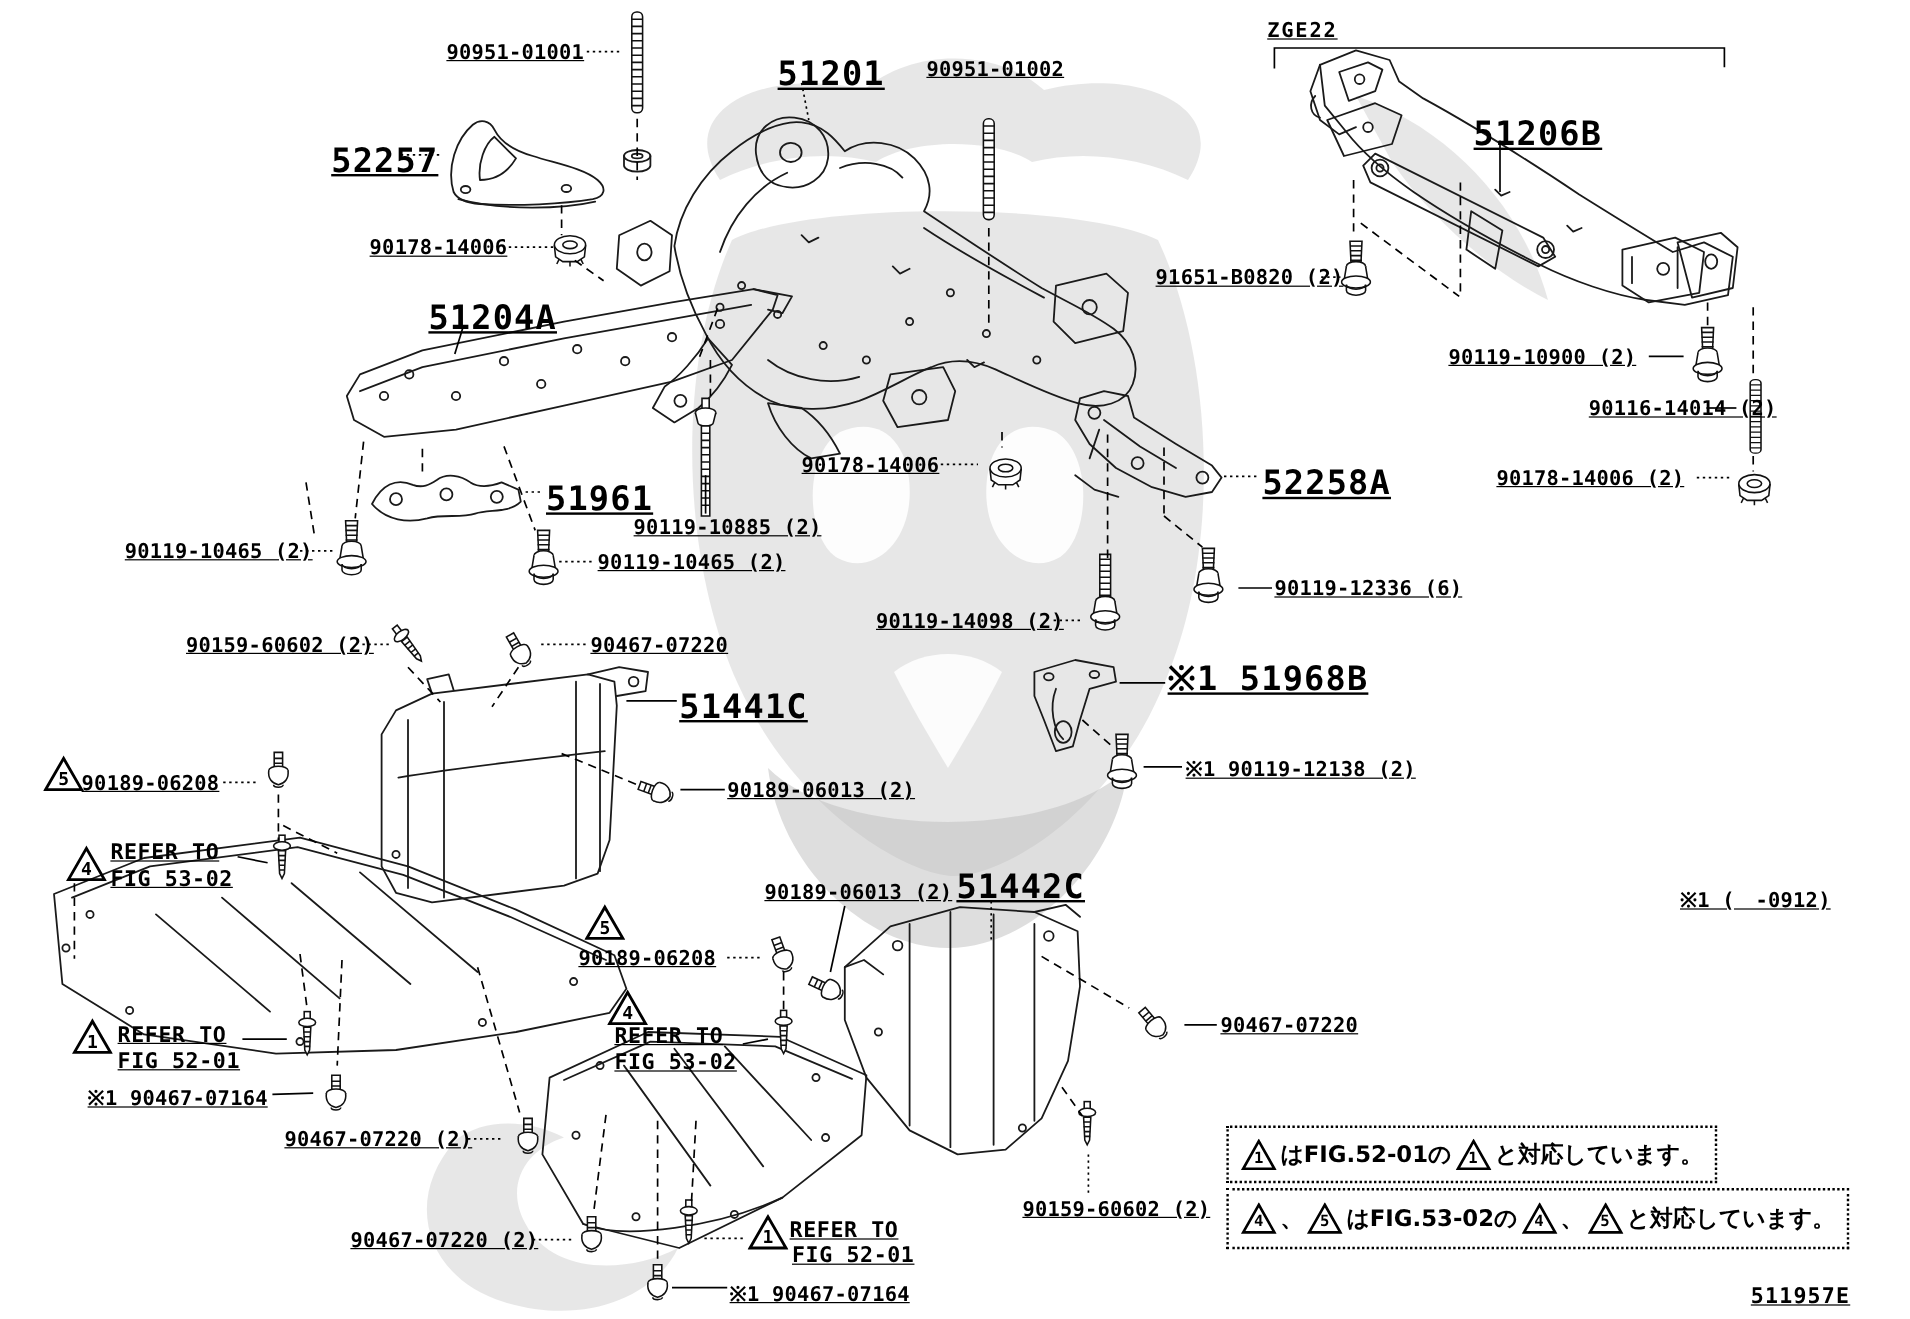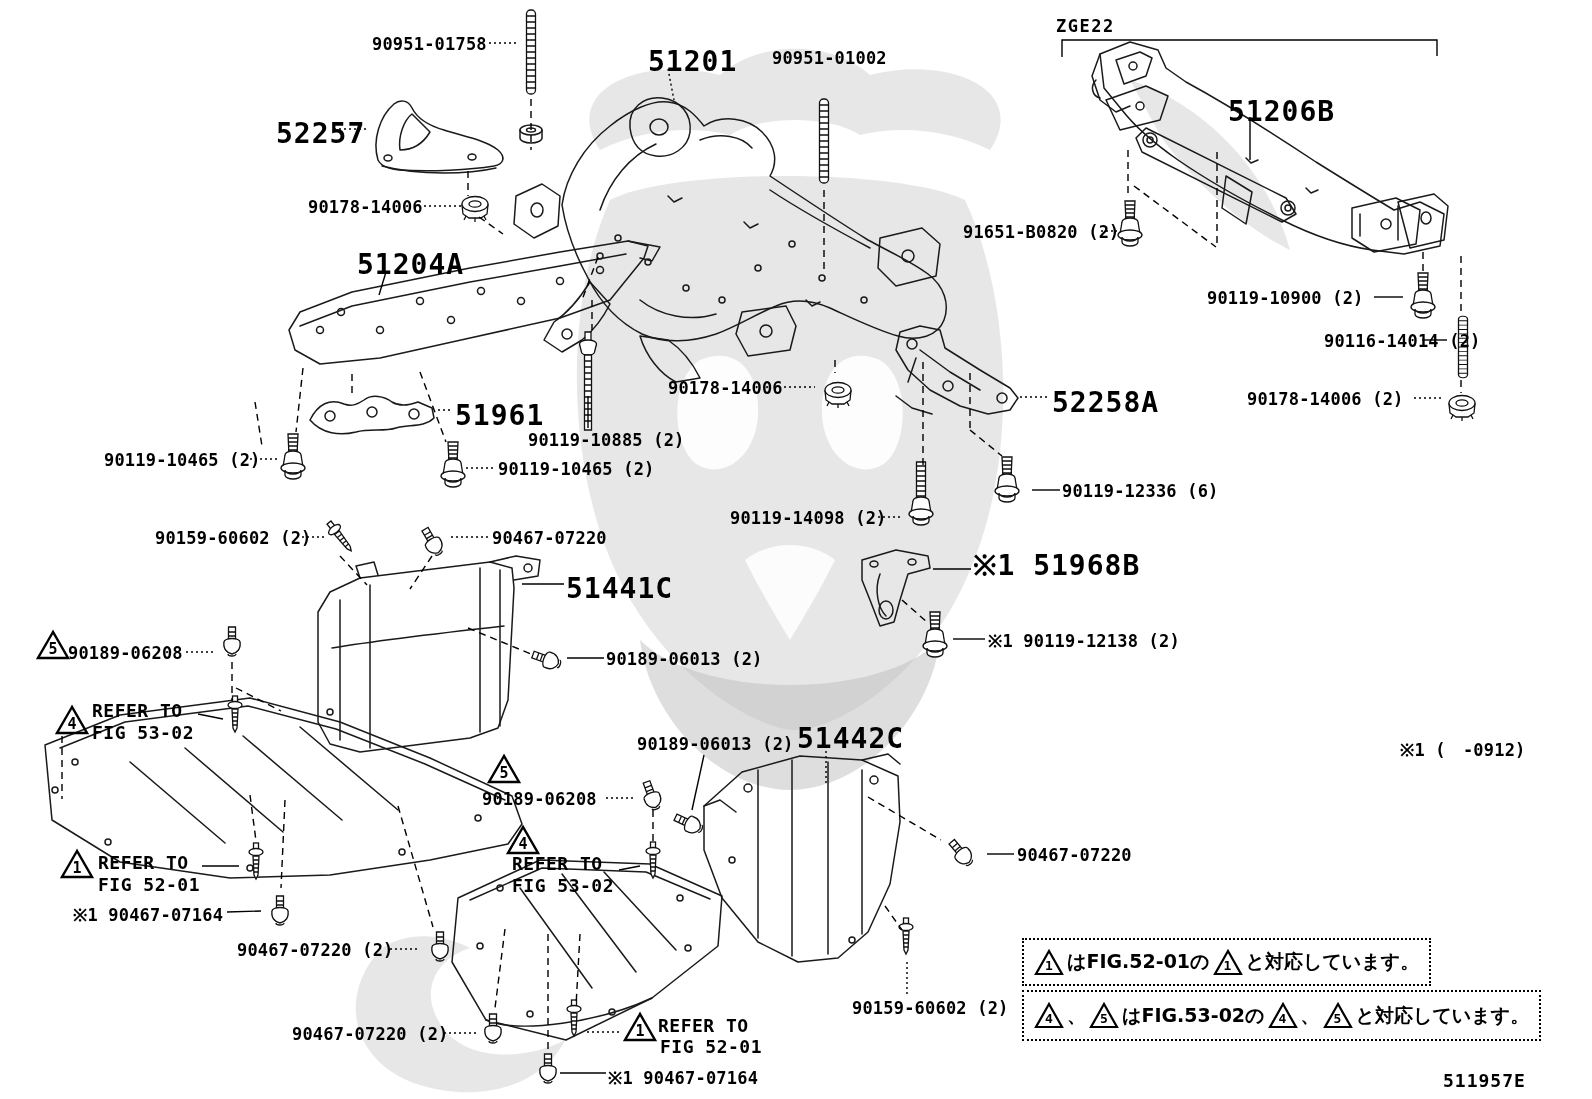--- a/index.html
+++ b/index.html
@@ -1,24 +1,24 @@
 <!DOCTYPE html>
 <html><head>
 <meta charset="utf-8">
 <style>
   html,body{margin:0;padding:0;background:#fff;}
   .stage{position:relative;width:1592px;height:1099px;background:#ffffff;overflow:hidden;
          font-family:"DejaVu Sans Mono",monospace;color:#000;}
   svg.art{position:absolute;left:0;top:0;}
-  .lbl{position:absolute;font:700 17px "DejaVu Sans Mono",monospace;white-space:nowrap;letter-spacing:.2px;}
+  .lbl{position:absolute;font:700 17px "DejaVu Sans Mono",monospace;white-space:nowrap;letter-spacing:.2px;text-decoration:underline;}
   .big{font-size:28px;letter-spacing:1px;}
   .zge{font-size:17px;font-weight:600;letter-spacing:1.5px;}
   .ref{font-size:18px;letter-spacing:.5px;}
   .note{font-size:17px;}
-  .doc{font-size:18px;letter-spacing:1px;}
+  .doc{font-size:18px;letter-spacing:1px;margin-left:16px;}
   .tri{position:absolute;width:34px;height:32px;}
   .tri svg{position:absolute;left:0;top:0;}
   .tri .tri-num{position:absolute;left:0;right:0;top:11px;text-align:center;
                 font:700 15px "DejaVu Sans Mono",monospace;}
   .tri-inline{position:relative;display:inline-block;width:30px;height:27px;flex:0 0 auto;}
   .tri-inline svg{position:absolute;left:0;top:0;}
   .tri-inline .tri-num{position:absolute;left:0;right:0;top:9px;text-align:center;
                        font:700 13px "DejaVu Sans Mono",monospace;}
   .legend-box{position:absolute;border:2px dotted #000;display:flex;align-items:center;
               padding:0 10px;font:700 19px "DejaVu Sans","Liberation Sans",sans-serif;
@@ -357,21 +357,21 @@
     <path d="M868,797 L941,840"></path>
     <path d="M885,906 L902,930"></path>
     <path d="M505,929 L495,1008"></path>
     <path d="M548,934 V1050"></path>
     <path d="M580,934 L576,1006"></path>
     <path d="M902,600 L928,623"></path>
     <path d="M653,810 V846"></path>
   </g>
 </svg>
 
-  <div class="lbl" style="left:372px;top:34px">90951-01758</div>
+  <div class="lbl" style="left:372px;top:34px">90951-01001</div>
   <div class="lbl big" style="left:648px;top:45px">51201</div>
   <div class="lbl" style="left:772px;top:48px">90951-01002</div>
   <div class="lbl zge" style="left:1056px;top:16px">ZGE22</div>
   <div class="lbl big" style="left:1228px;top:95px">51206B</div>
   <div class="lbl big" style="left:276px;top:117px">52257</div>
   <div class="lbl" style="left:308px;top:197px">90178-14006</div>
   <div class="lbl big" style="left:357px;top:248px">51204A</div>
   <div class="lbl" style="left:963px;top:222px">91651-B0820 (2)</div>
   <div class="lbl" style="left:1207px;top:288px">90119-10900 (2)</div>
   <div class="lbl" style="left:1324px;top:331px">90116-14014 (2)</div>

